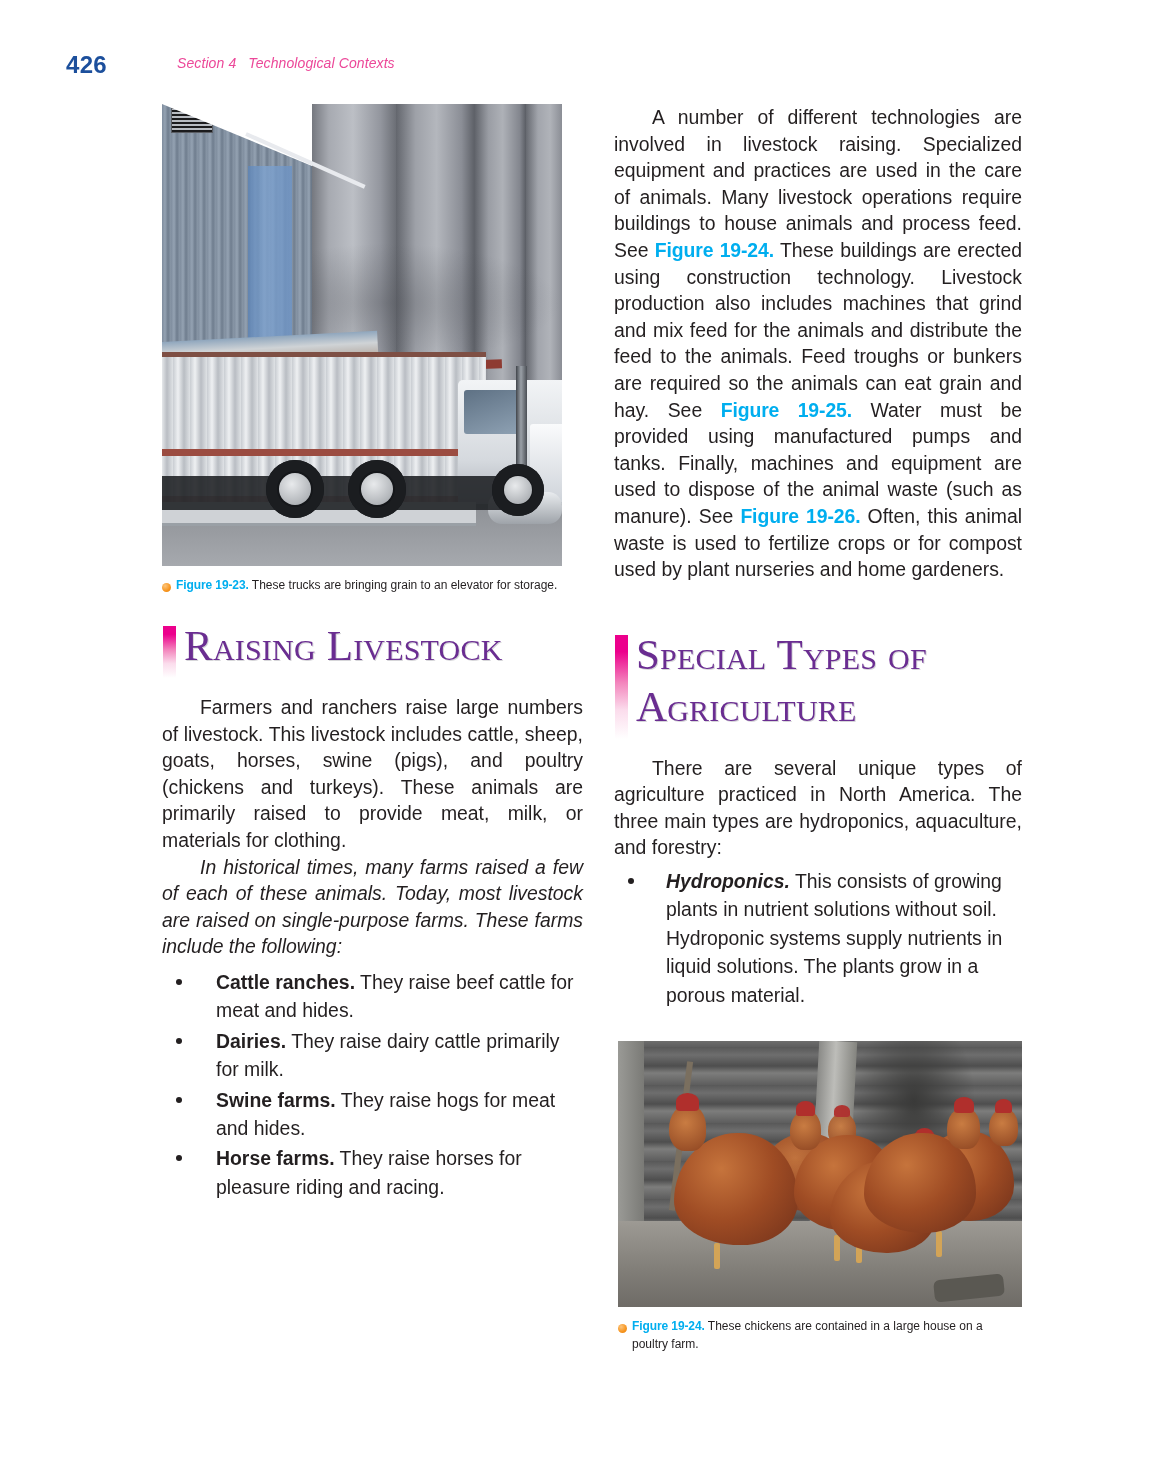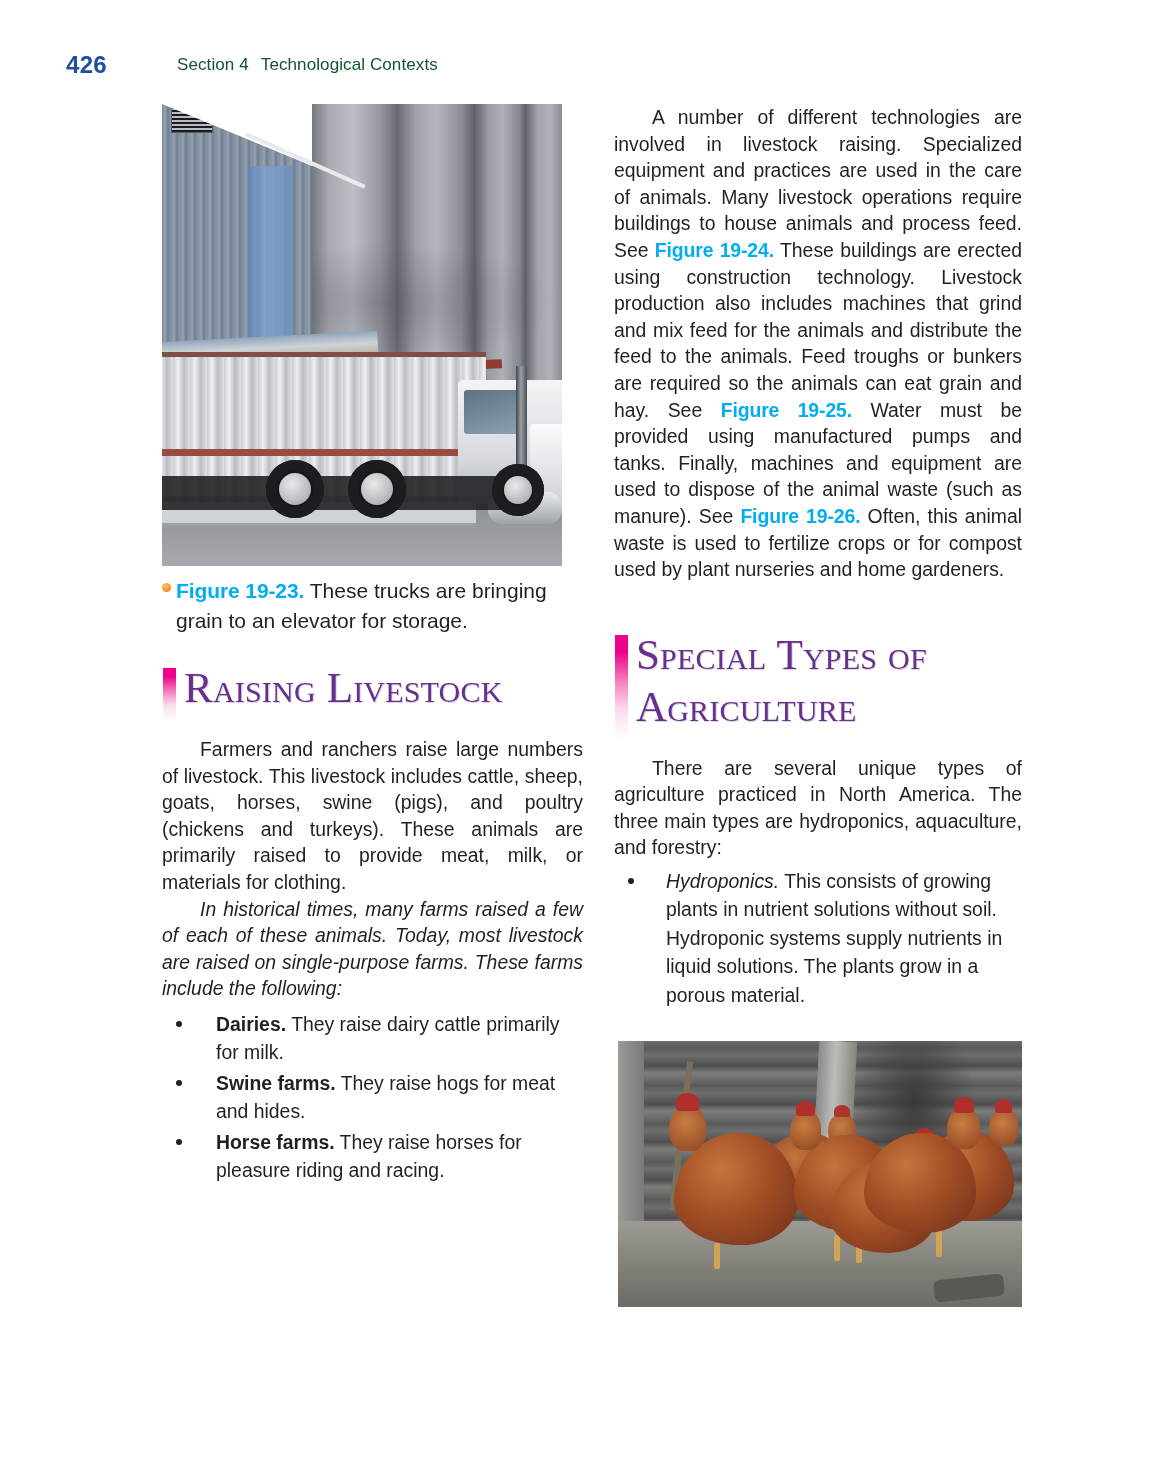--- a/index.html
+++ b/index.html
@@ -23,23 +23,24 @@
     position: absolute;
     left: 66px; top: 51px;
     font-size: 24px;
     font-weight: bold;
     color: #1c4f9c;
     letter-spacing: 0.3px;
   }
   .runhead-text {
     position: absolute;
     left: 177px; top: 55px;
-    font-size: 17px;
-    color: #14532d;
+    font-size: 14px;
+    color: #ec4899;
     letter-spacing: 0.1px;
+    font-style: italic;
   }
   .runhead-gap { display: inline-block; width: 12px; }
 
   
   .col-left {
     position: absolute;
     left: 162px; top: 104px;
     width: 421px;
   }
   .col-right {
@@ -278,22 +279,22 @@
   .h5 { left: 300px; bottom: 86px; width: 96px;  height: 90px; }
   .h6 { left: 212px; bottom: 54px; width: 106px; height: 92px; }
   .l1 { left: 96px;  bottom: 38px; }
   .l2 { left: 216px; bottom: 46px; }
   .l3 { left: 238px; bottom: 44px; }
   .l4 { left: 318px; bottom: 50px; }
 
   
   .caption {
     margin-top: 10px;
-    font-size: 21px;
-    line-height: 30px;
+    font-size: 12px;
+    line-height: 18px;
     color: #231f20;
     position: relative;
     padding-left: 14px;
   }
   .caption .cap-dot {
     position: absolute; left: 0; top: 7px;
     width: 9px; height: 9px; border-radius: 50%;
     background: radial-gradient(circle at 35% 32%, #fcc57c, #f7941e 60%, #e3820d);
   }
   .cap-label {
@@ -334,21 +335,21 @@
     font-size: 19.4px;
     line-height: 28.4px;
     margin-top: 2px;
   }
   ul.bullets li .dot {
     position: absolute; left: 14px; top: 11px;
     width: 6px; height: 6px; border-radius: 50%;
     background: #231f20;
   }
   ul.bullets li .term { font-weight: bold; }
-  ul.bullets li .term-i { font-weight: normal; font-style: italic; text-align: right; }
+  ul.bullets li .term-i { font-weight: bold; font-style: italic; text-align: right; }
 </style>
 </head>
 <body>
 
 <div class="runhead">
   <div class="folio">426</div>
   <div class="runhead-text">
     <span>Section 4</span><span class="runhead-gap"></span><span>Technological Contexts</span>
   </div>
 </div>
@@ -395,20 +396,24 @@
 
   <h2 class="sec-head" style="margin-top:26px">
     <span class="bar"></span><span>Raising Livestock</span>
   </h2>
 
   <p class="body indent" style="margin-top:22px">Farmers and ranchers raise large numbers of livestock. This livestock includes cattle, sheep, goats, horses, swine (pigs), and poultry (chickens and turkeys). These animals are primarily raised to provide meat, milk, or materials for clothing.</p>
   <p class="body indent">In historical times, many farms raised a few of each of these animals. Today, most livestock are raised on single-purpose farms. These farms include the following:</p>
 
   <ul class="bullets" style="margin-top:8px">
     <li>
+      <span class="dot"></span><span class="term">Cattle ranches.</span>
+      <span>They raise beef cattle for meat and hides.</span>
+    </li>
+    <li>
       <span class="dot"></span><span class="term">Dairies.</span>
       <span>They raise dairy cattle primarily for milk.</span>
     </li>
     <li>
       <span class="dot"></span><span class="term">Swine farms.</span>
       <span>They raise hogs for meat and hides.</span>
     </li>
     <li>
       <span class="dot"></span><span class="term">Horse farms.</span>
       <span>They raise horses for pleasure riding and racing.</span>
@@ -446,14 +451,18 @@
       <div class="hen-legs l2"></div>
       <div class="hen-legs l3"></div>
       <div class="hen-legs l4"></div>
       <div class="hen h3 flip"></div>
       <div class="hen h5 flip"></div>
       <div class="hen h1"></div>
       <div class="hen h2"></div>
       <div class="hen h6 flip"></div>
       <div class="hen h4 flip"></div>
     </div>
+    <figcaption class="caption">
+      <span class="cap-dot"></span><span class="cap-label">Figure 19-24.</span>
+      <span>These chickens are contained in a large house on a poultry farm.</span>
+    </figcaption>
   </figure>
 </div>
 
 </body></html>

